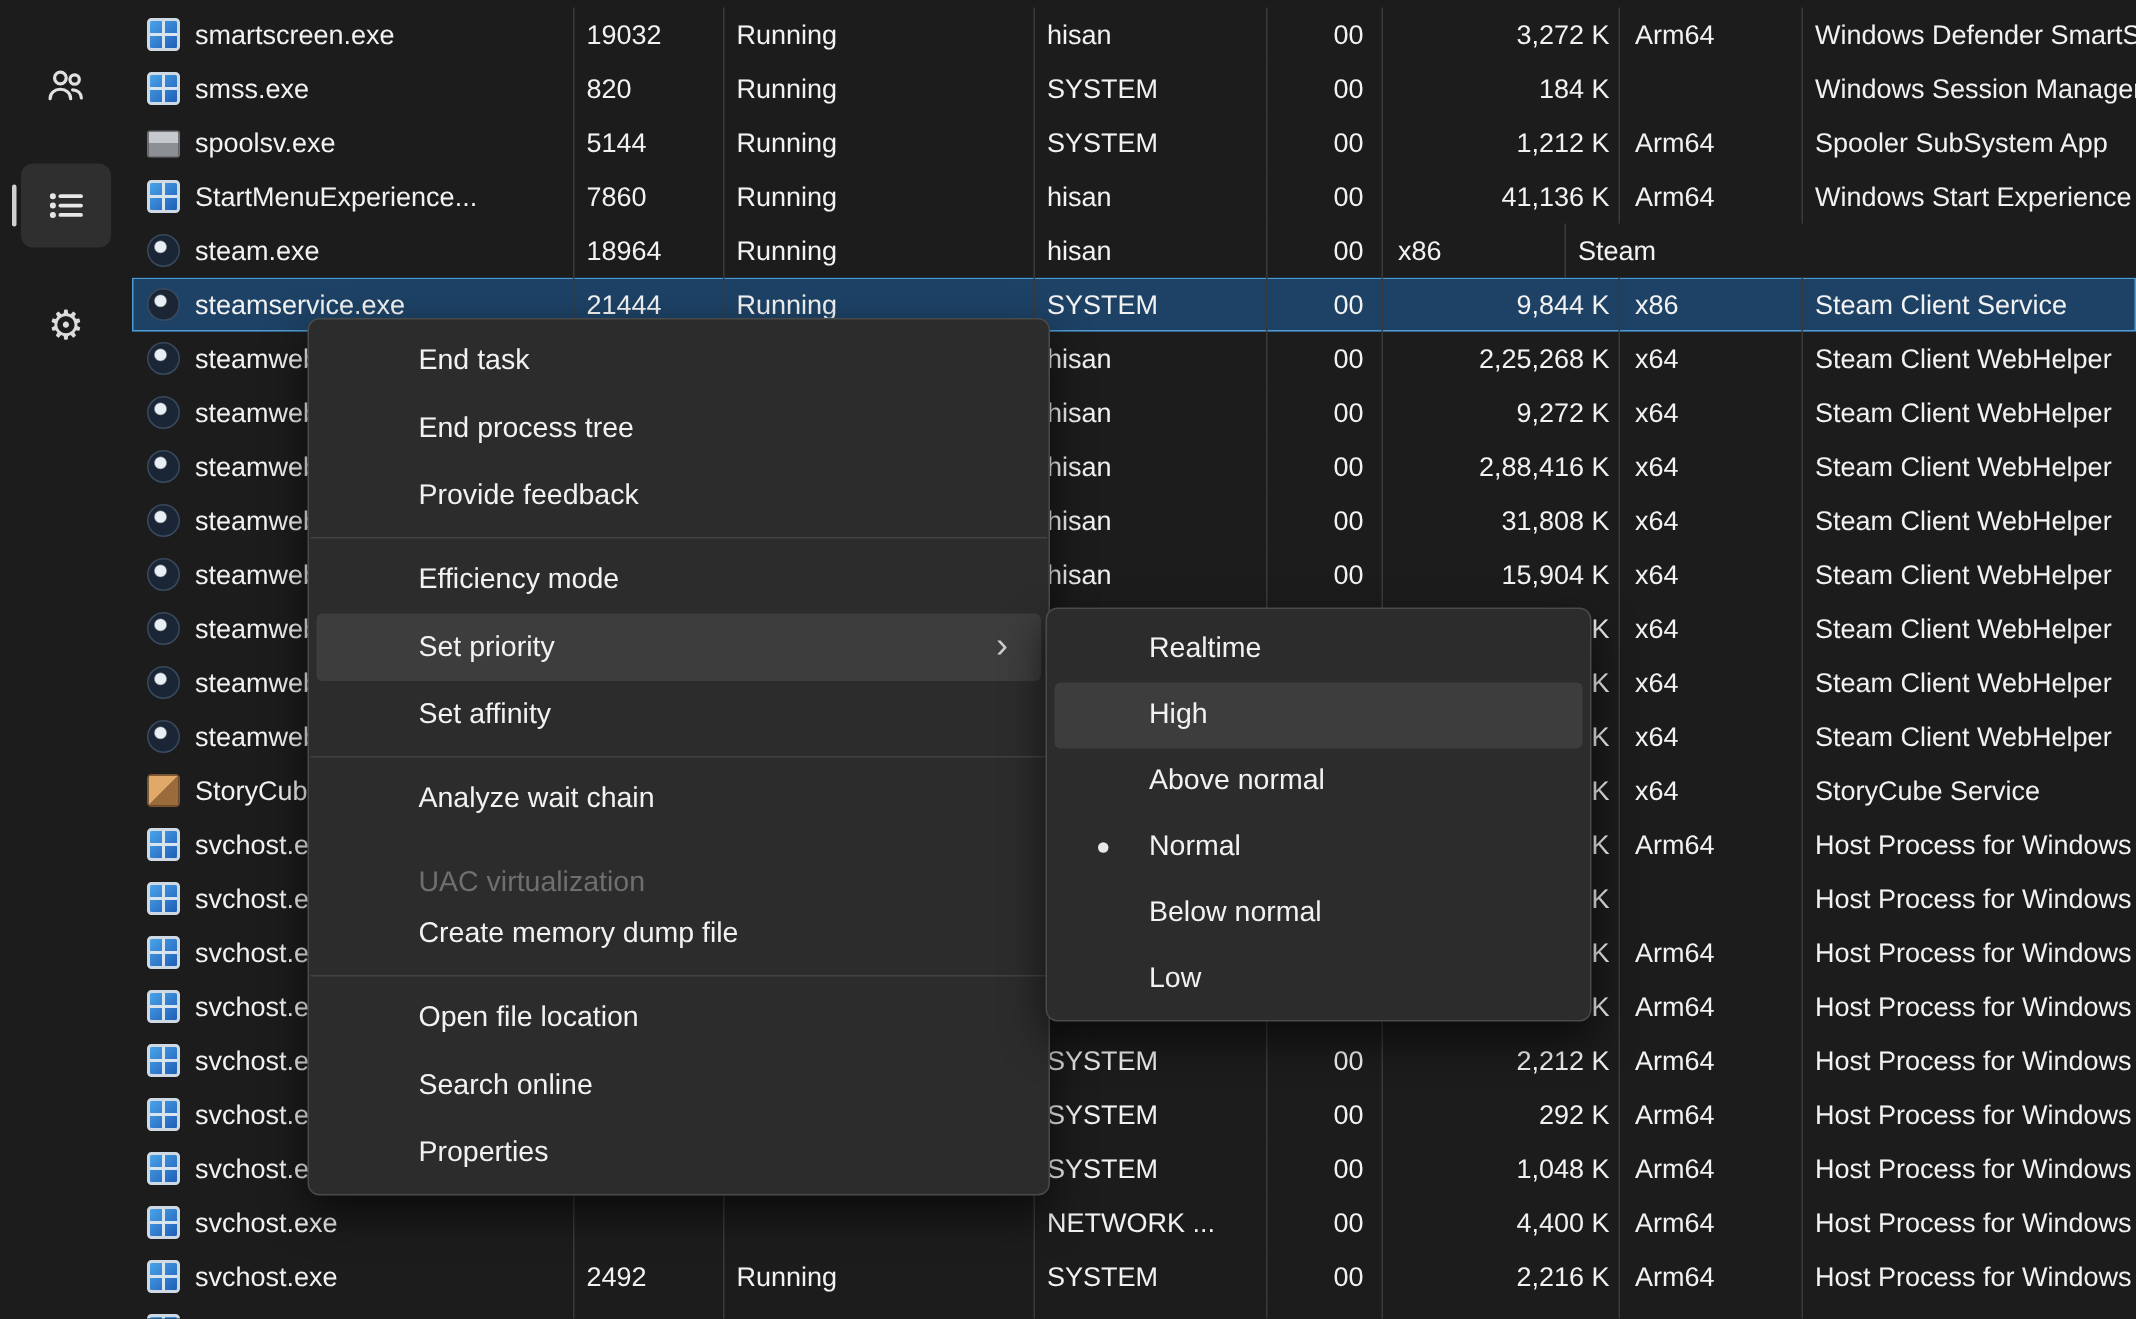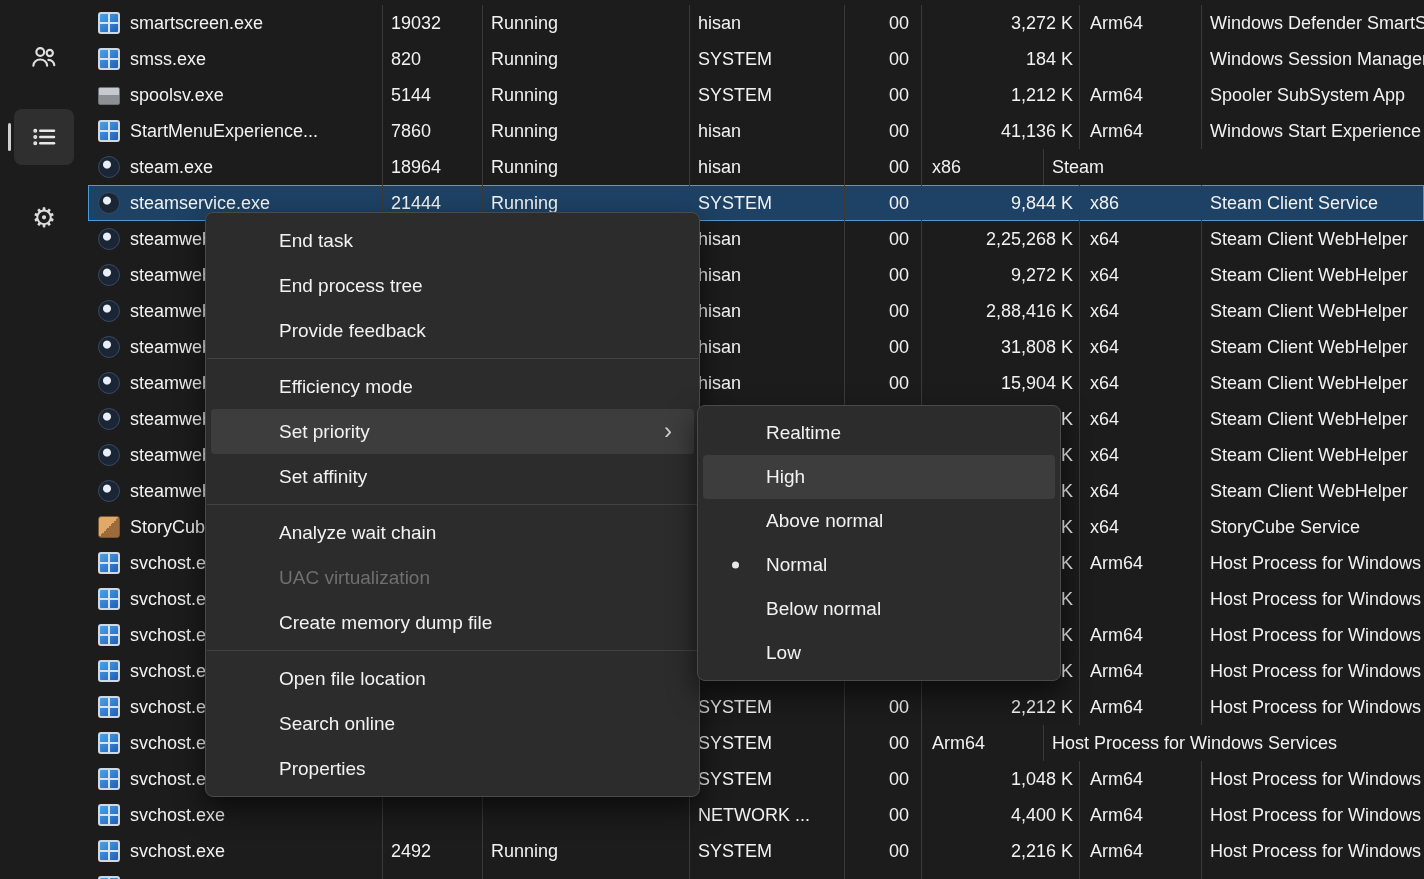--- a/index.html
+++ b/index.html
@@ -73,21 +73,21 @@
 
   
   .menu{position:absolute;background:var(--menu-bg);border:1px solid var(--menu-border);
     border-radius:8px;box-shadow:0 12px 28px rgba(0,0,0,.6);z-index:10;padding:5px 0;}
   #context-menu{left:117px;top:212px;width:495px;} 
   #priority-submenu{left:609px;top:405px;width:364px;z-index:11;}
   .mitem{height:45px;margin:0 5px;border-radius:4px;display:flex;align-items:center;
     padding-left:68px;font-size:19px;position:relative;cursor:default;}
   #priority-submenu .mitem{height:44px;padding-left:63px;}
   .mitem.hl{background:var(--menu-highlight);}
-  .mitem.dis{color:var(--disabled-text);}
+  .mitem.dis{color:var(--disabled-text);align-items:flex-end;}
   .menu-sep{height:1px;background:#424242;margin:5px 1px;}
   .chevron{position:absolute;right:22px;top:50%;transform:translateY(-54%);font-size:24px;color:#cfcfcf;}
   .radio-dot{position:absolute;left:29px;top:50%;transform:translateY(-50%);
     width:7px;height:7px;border-radius:50%;background:#e8e8e8;}
 </style>
 </head>
 <body>
 
 <div class="sidebar">
   <div class="side-item" style="top:29px">
@@ -380,20 +380,21 @@
       </div>
       <div class="row">
         <div class="cell c-name">
           <span class="appicon exe"></span>
           <span class="nametext">svchost.exe</span>
         </div>
         <div class="cell c-pid"></div>
         <div class="cell c-status"></div>
         <div class="cell c-user">SYSTEM</div>
         <div class="cell c-cpu">00</div>
+        <div class="cell c-mem">292 K</div>
         <div class="cell c-arch">Arm64</div>
         <div class="cell c-desc">Host Process for Windows Services</div>
       </div>
       <div class="row">
         <div class="cell c-name">
           <span class="appicon exe"></span>
           <span class="nametext">svchost.exe</span>
         </div>
         <div class="cell c-pid"></div>
         <div class="cell c-status"></div>

